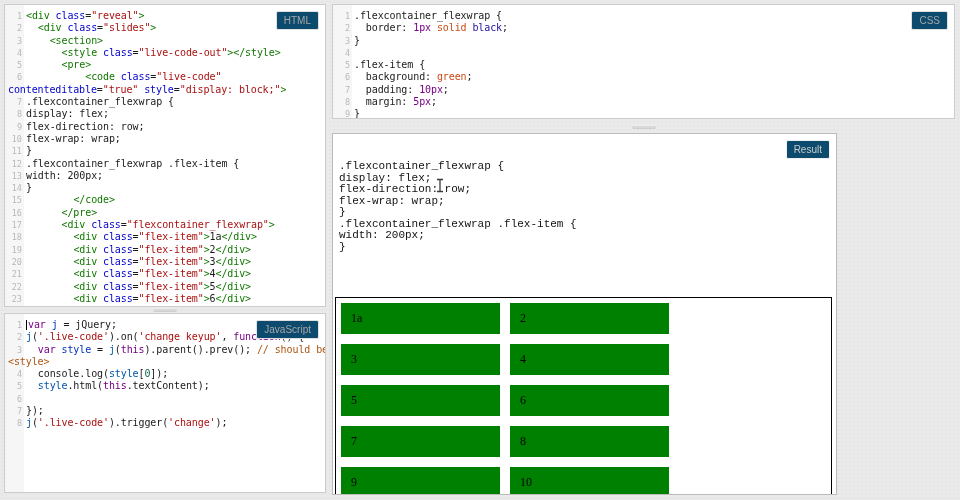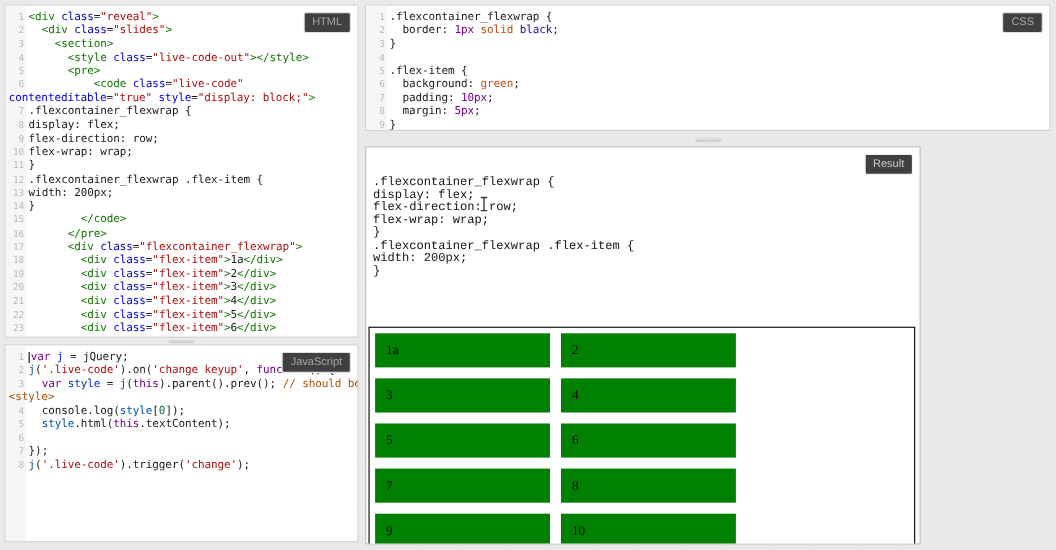--- a/index.html
+++ b/index.html
@@ -26,21 +26,21 @@
     font-size:10px;line-height:12.3px;letter-spacing:-0.1px;
     white-space:pre;color:#1a1a1a;cursor:text;
   }
   .crow{position:relative;height:12.3px;}
   .ln{
     display:inline-block;width:14px;margin-right:4px;text-align:right;
     color:var(--c-linenum);font-size:8.5px;letter-spacing:0;
   }
   .badge{
     position:absolute;top:6px;right:6px;z-index:5;
-    font-size:10px;color:var(--c-badge);background:#404040;
+    font-size:10px;color:var(--c-badge);background:#0c4a6e;
     border:1px solid var(--c-badge-border);border-radius:2px;
     padding:3px 7px;
   }
   #panel-result .badge{color:var(--c-badge-result);border-color:#f0f0f0;}
   .caret{display:inline-block;width:1px;height:10px;background:#000;vertical-align:text-bottom;margin-right:1px;}
   .divider{position:absolute;display:flex;align-items:center;justify-content:center;cursor:row-resize;}
   #divider-left{left:4px;top:307px;width:322px;height:6px;}
   #divider-right{left:332px;top:120px;width:623px;height:13px;}
   .grip{width:24px;height:4px;border-radius:2px;background:#d8d8d8;
         box-shadow:inset 0 1px 0 #eee, inset 0 -1px 0 #cfcfcf;}

